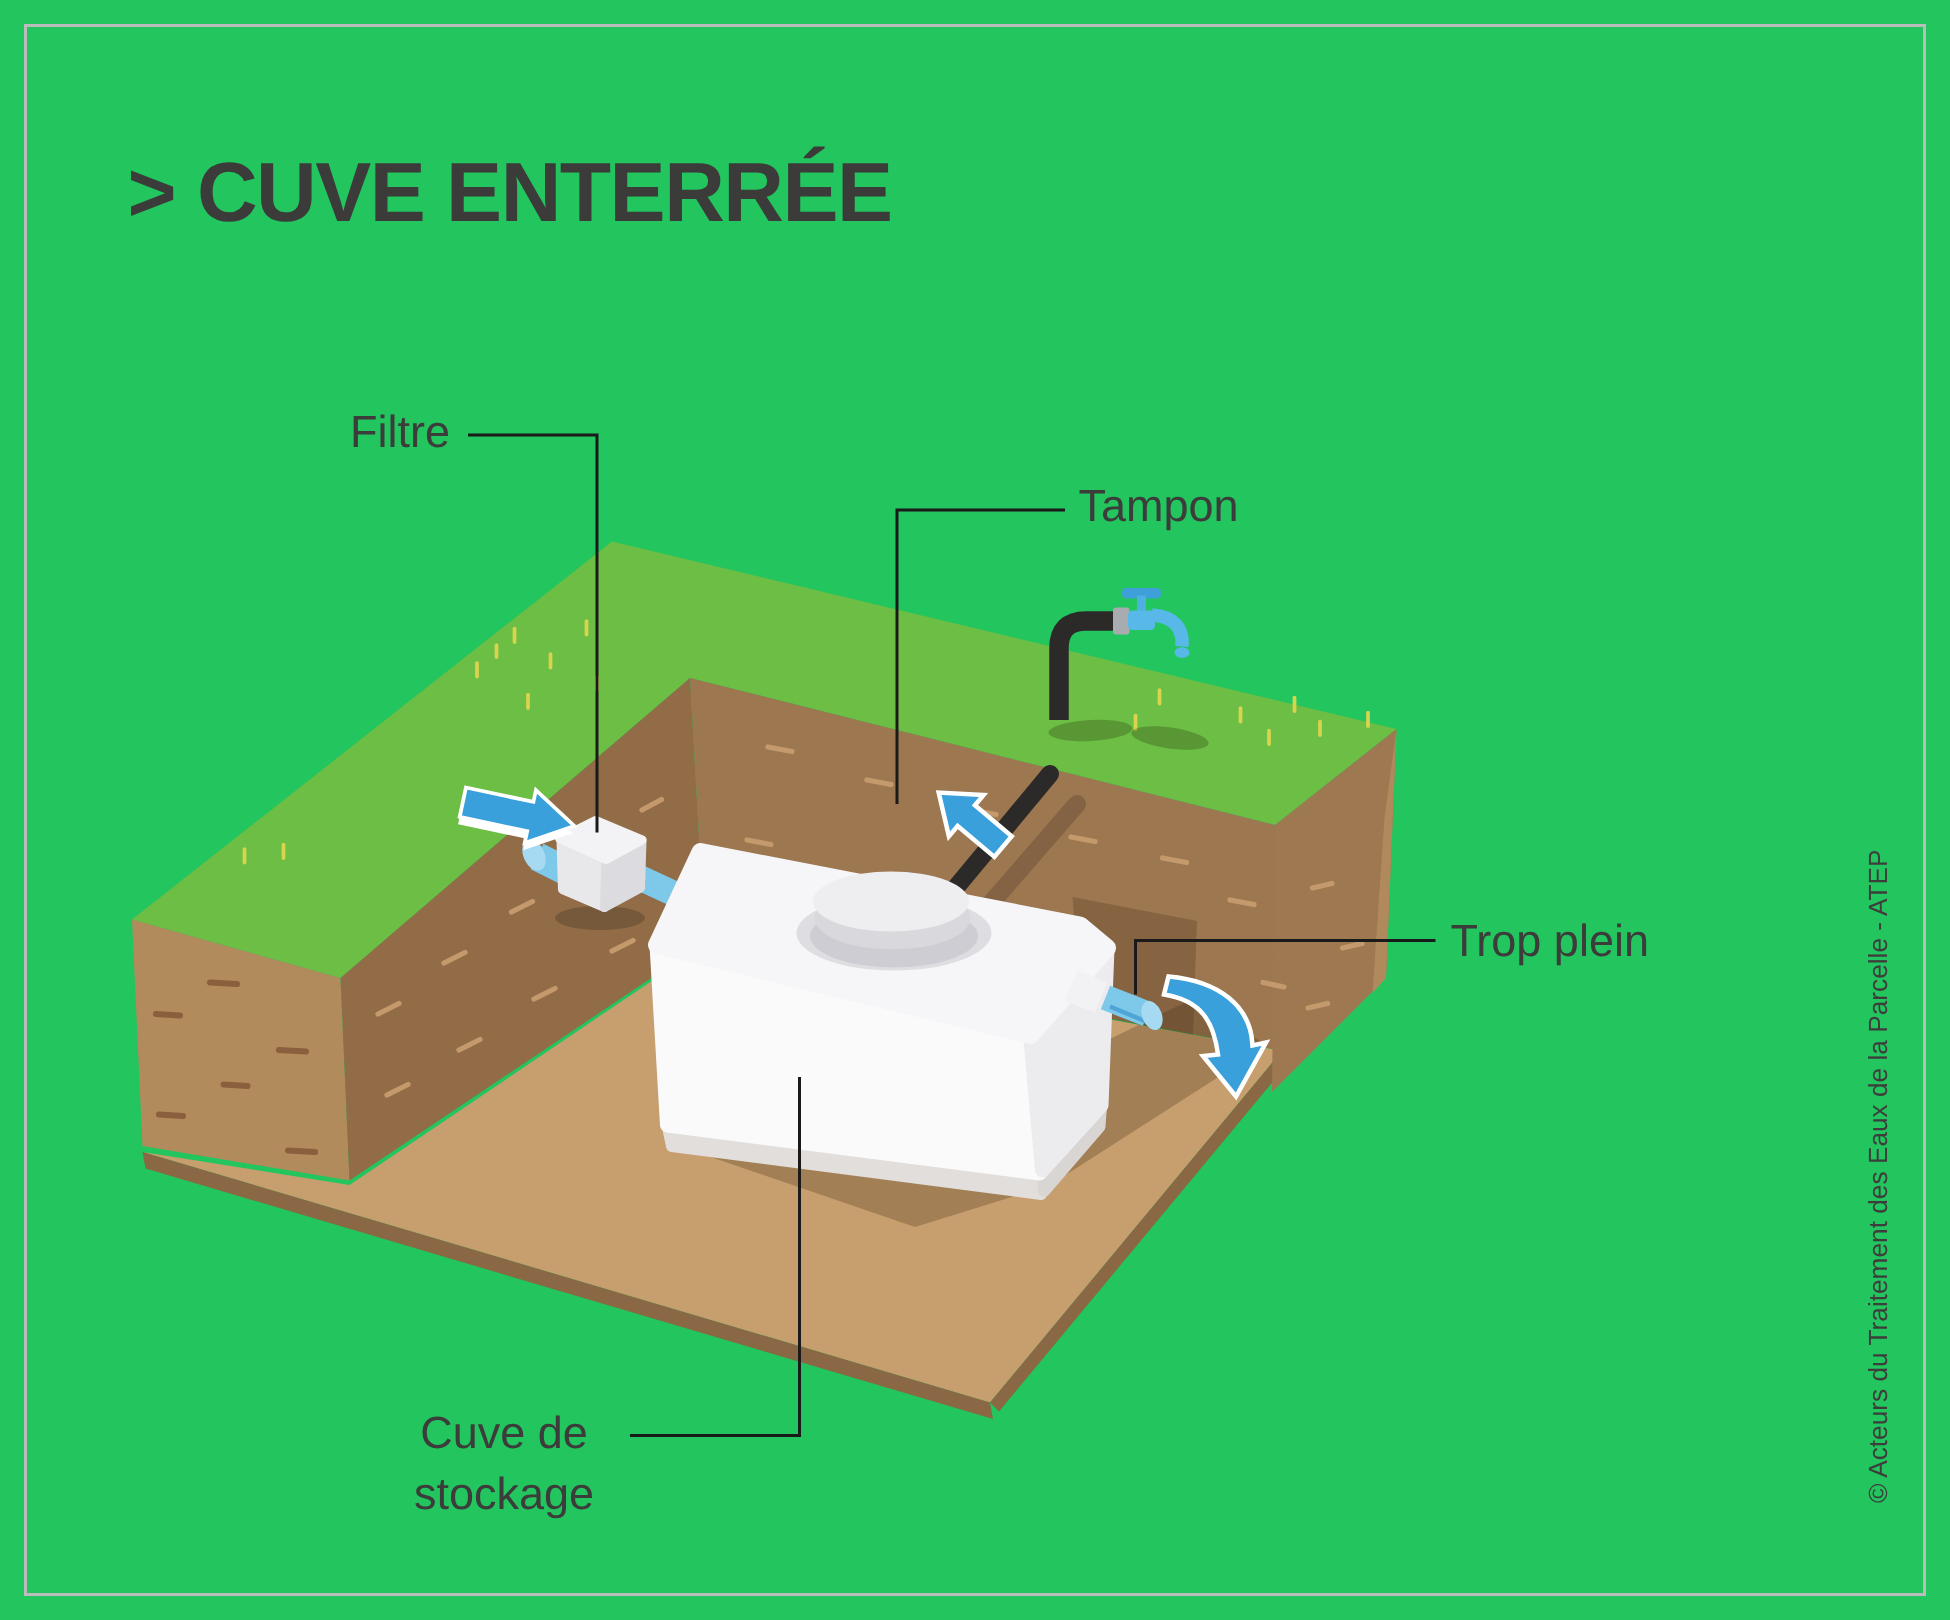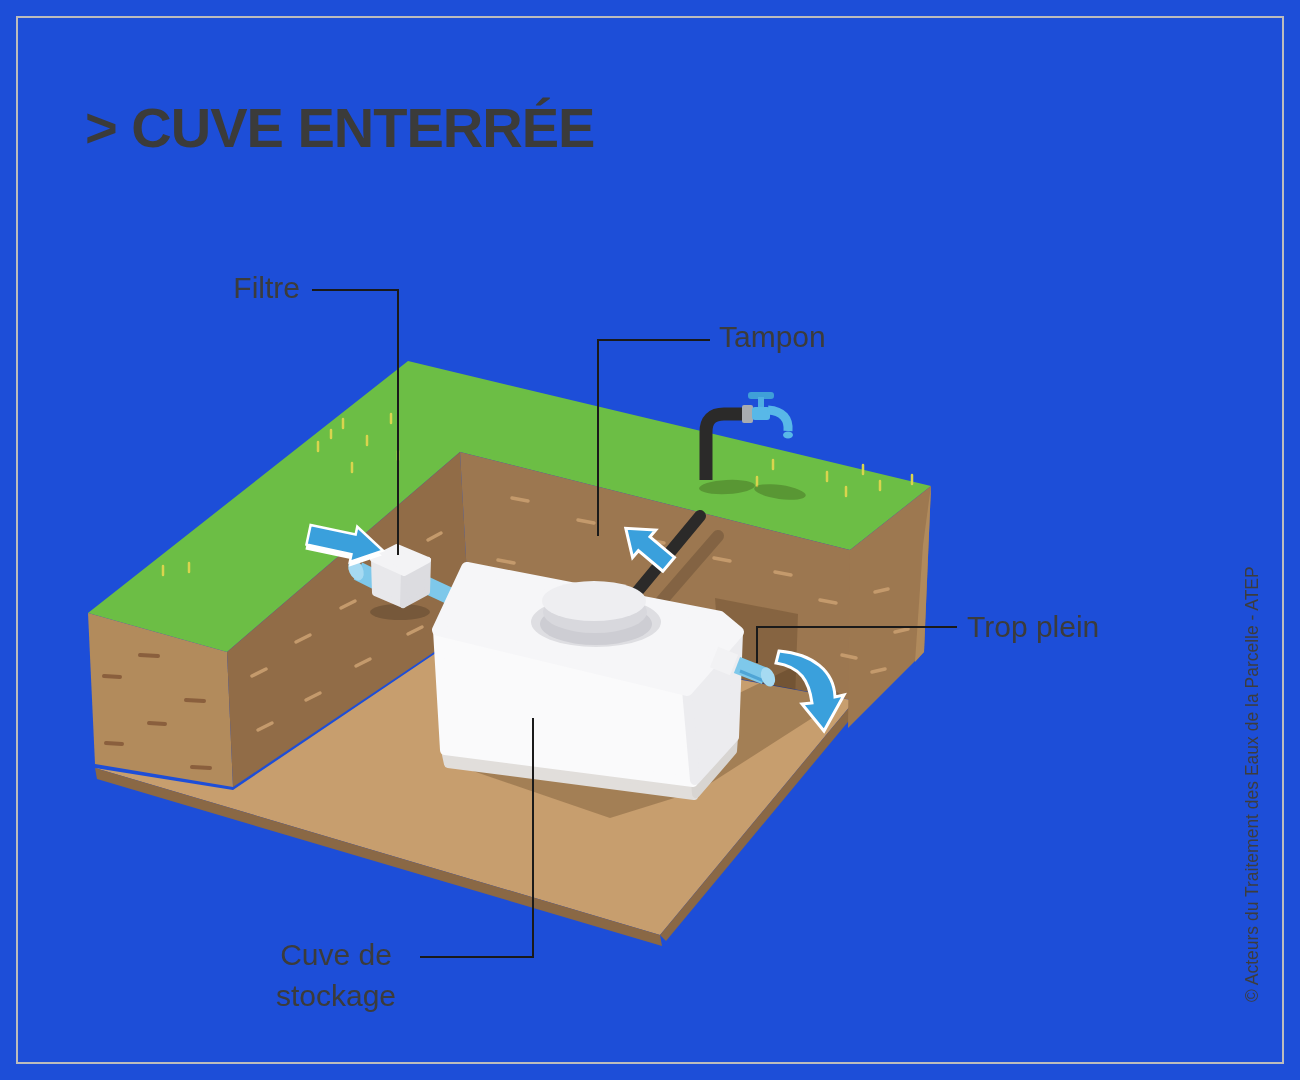--- a/index.html
+++ b/index.html
@@ -1,16 +1,16 @@
 <!DOCTYPE html>
 <html><head>
 <meta charset="utf-8">
 <style>
   html,body{margin:0;padding:0;background:#ffffff;}
-  .stage{position:relative;width:1300px;height:1080px;background:#1d4ed8;overflow:hidden;}
+  .stage{position:relative;width:1300px;height:1080px;background:#22c55e;overflow:hidden;}
   svg{display:block;}
   .ttl{font-family:"Liberation Sans",sans-serif;font-weight:bold;font-size:56px;fill:#3B3B3A;letter-spacing:-1px;}
   .lbl{font-family:"Liberation Sans",sans-serif;font-size:30px;fill:#3C3C3B;}
   .cpy{font-family:"Liberation Sans",sans-serif;font-size:17.5px;fill:#3D3D3C;}
   .leader{stroke:#1A1A1A;stroke-width:2;fill:none;}
 </style>
 </head>
 <body>
 
 <div class="stage">

